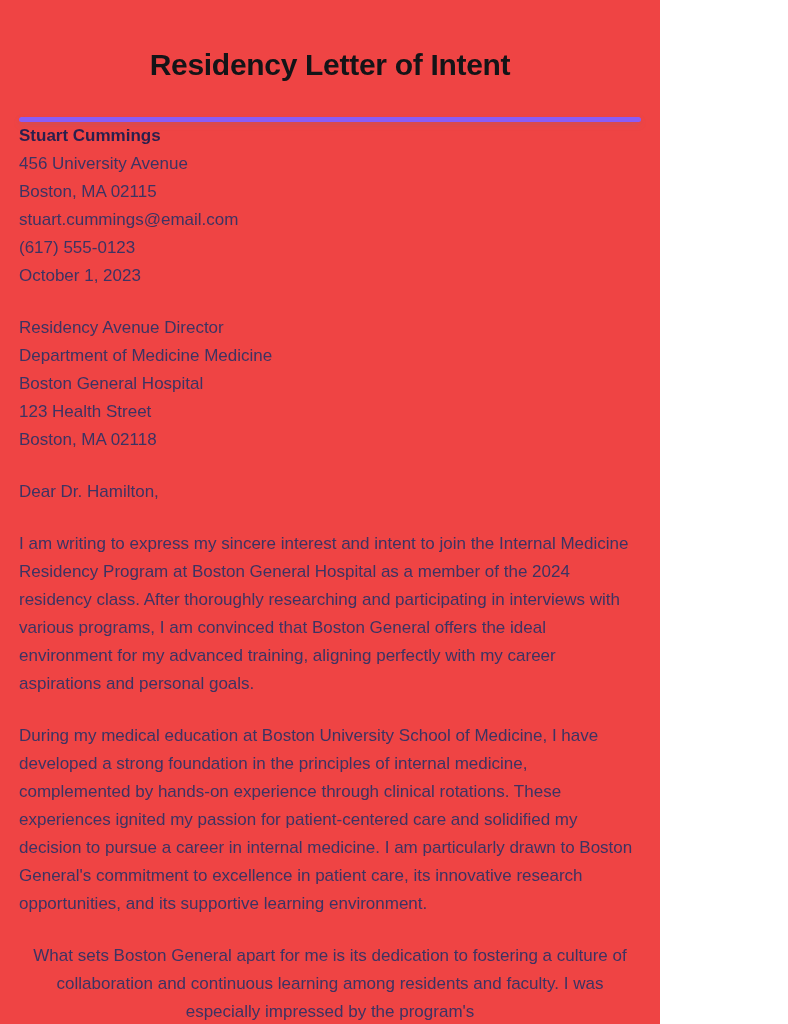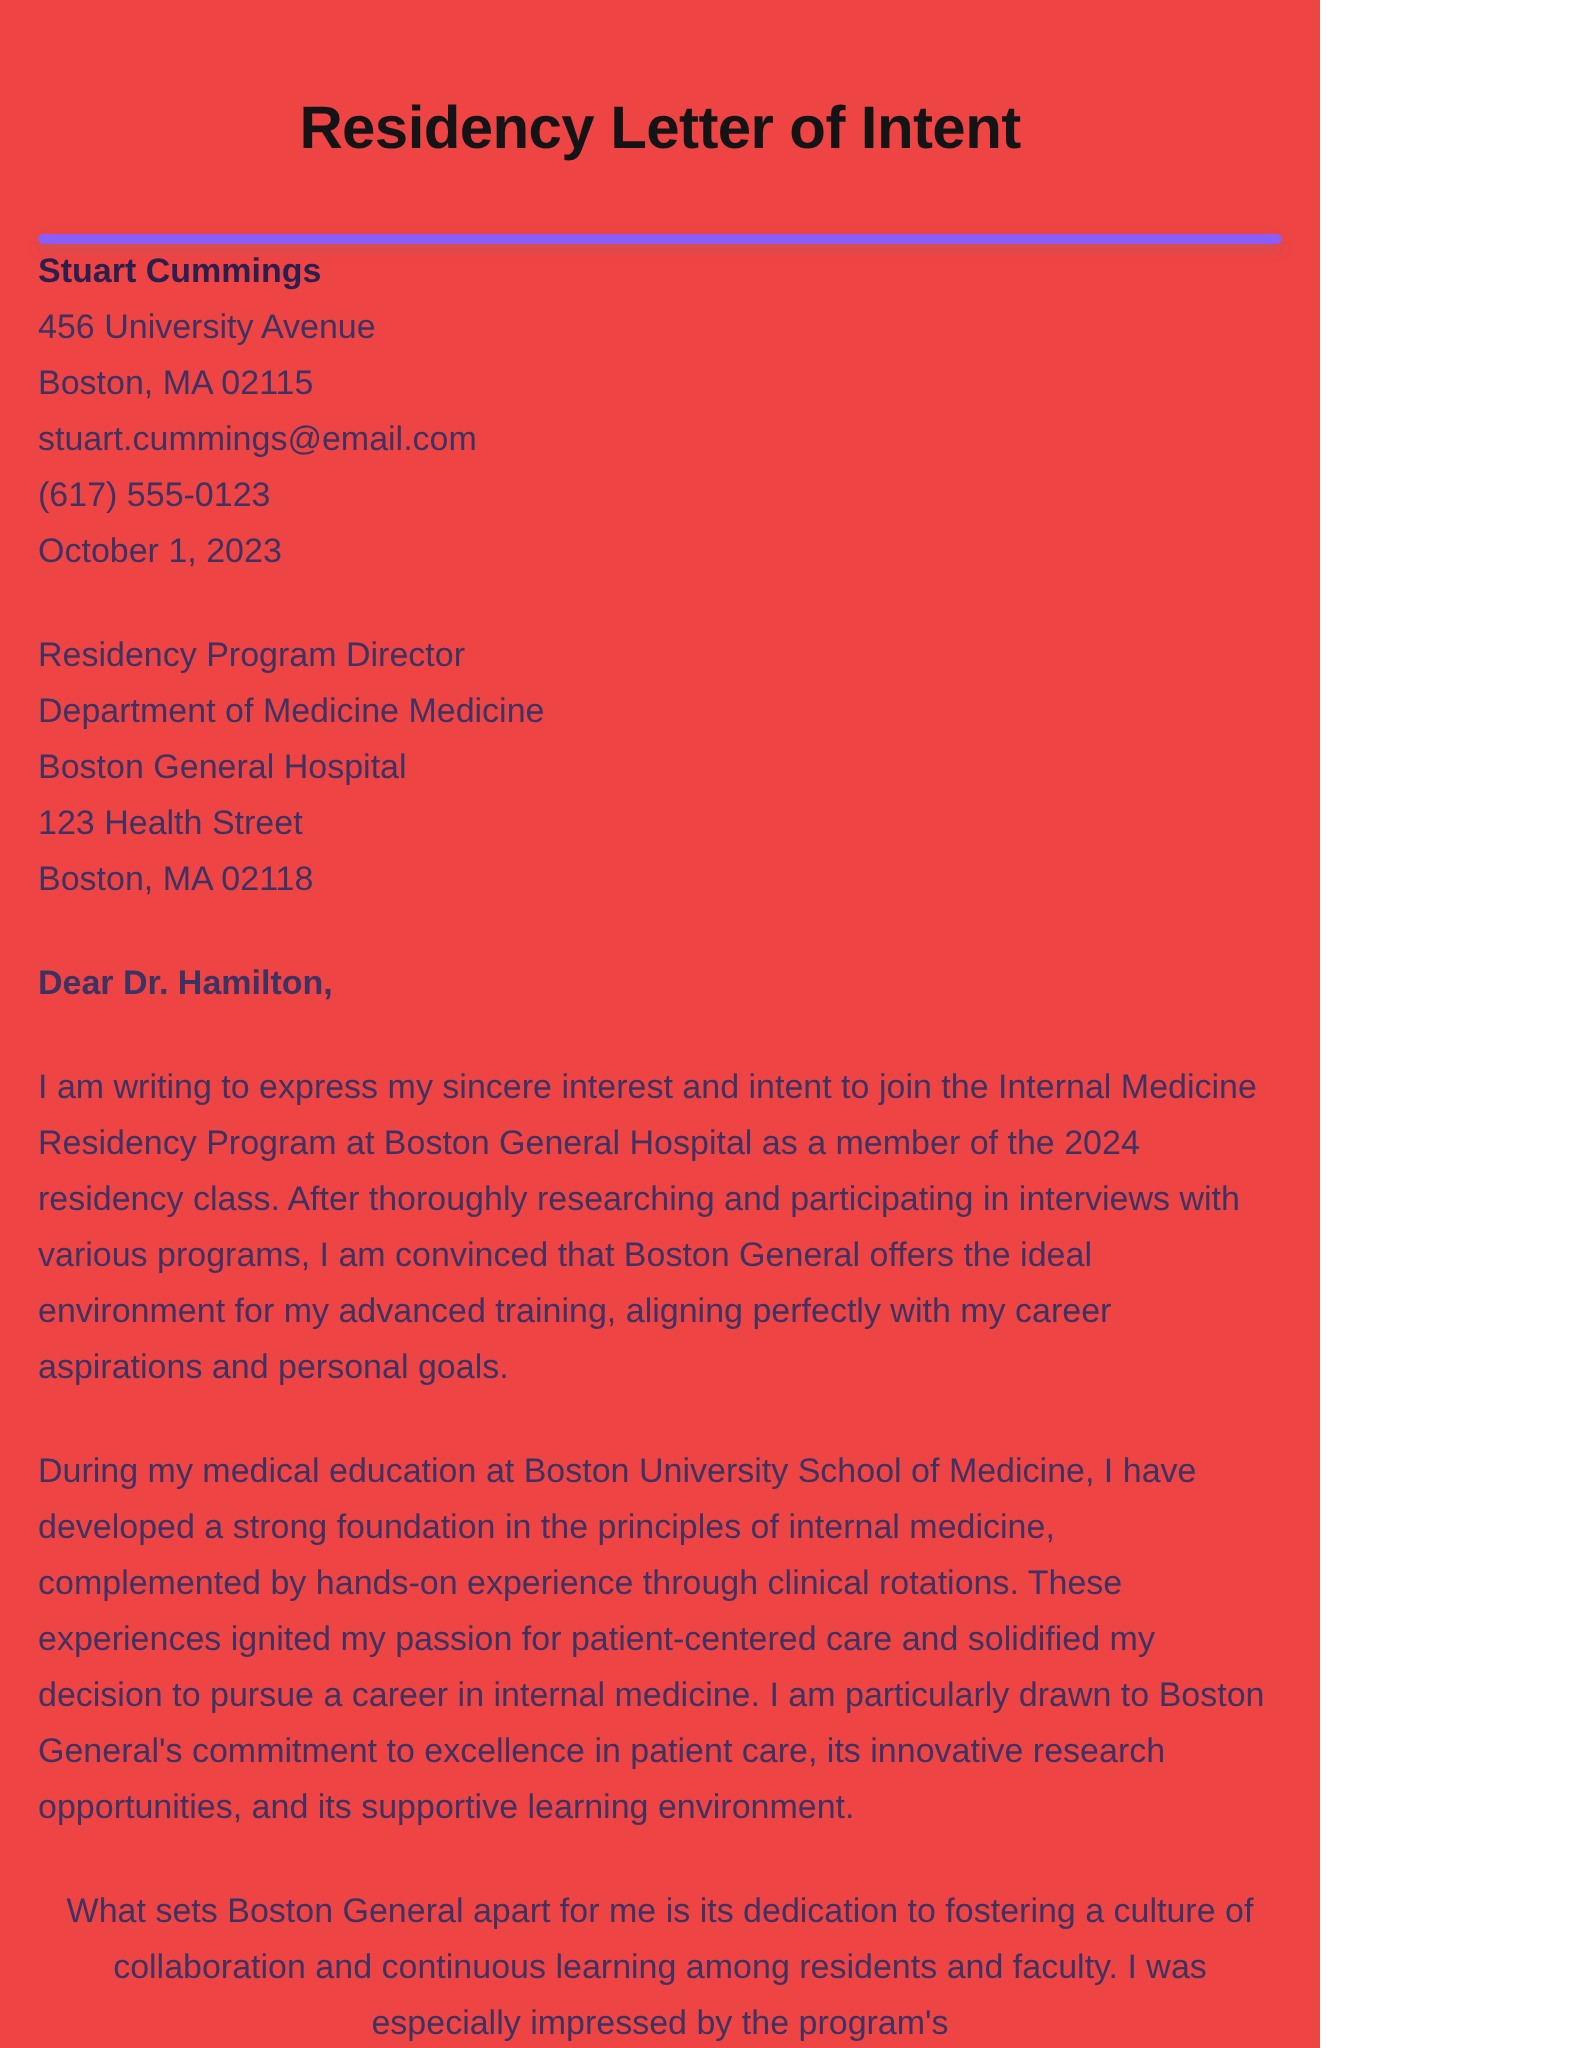--- a/index.html
+++ b/index.html
@@ -59,21 +59,20 @@
     display: block;
     white-space: pre;
   }
   .addr-line.name {
     font-weight: 700;
     color: #2a1f4d;
   }
 
   .salutation {
     margin: 16px 0 24px 0;
-    font-weight: bold;
   }
 
   .para {
     margin: 0 0 24px 0;
     text-align: left;
   }
   .para:last-child {
     margin-bottom: 0;
     text-align: center;
   }
@@ -94,21 +93,21 @@
     <div class="addr-block">
       <span class="addr-line name">Stuart Cummings</span>
       <span class="addr-line">456 University Avenue</span>
       <span class="addr-line">Boston, MA 02115</span>
       <span class="addr-line">stuart.cummings@email.com</span>
       <span class="addr-line">(617) 555-0123</span>
       <span class="addr-line">October 1, 2023</span>
     </div>
 
     <div class="addr-block">
-      <span class="addr-line">Residency Program Director</span>
+      <span class="addr-line">Residency Avenue Director</span>
       <span class="addr-line">Department of Medicine Medicine</span>
       <span class="addr-line">Boston General Hospital</span>
       <span class="addr-line">123 Health Street</span>
       <span class="addr-line">Boston, MA 02118</span>
     </div>
 
     <p class="salutation">Dear Dr. Hamilton,</p>
 
     <p class="para">I am writing to express my sincere interest and intent to join the Internal Medicine Residency Program at Boston General Hospital as a member of the 2024 residency class. After thoroughly researching and participating in interviews with various programs, I am convinced that Boston General offers the ideal environment for my advanced training, aligning perfectly with my career aspirations and personal goals.</p>
     <p class="para">During my medical education at Boston University School of Medicine, I have developed a strong foundation in the principles of internal medicine, complemented by hands-on experience through clinical rotations. These experiences ignited my passion for patient-centered care and solidified my decision to pursue a career in internal medicine. I am particularly drawn to Boston General's commitment to excellence in patient care, its innovative research opportunities, and its supportive learning environment.</p>

